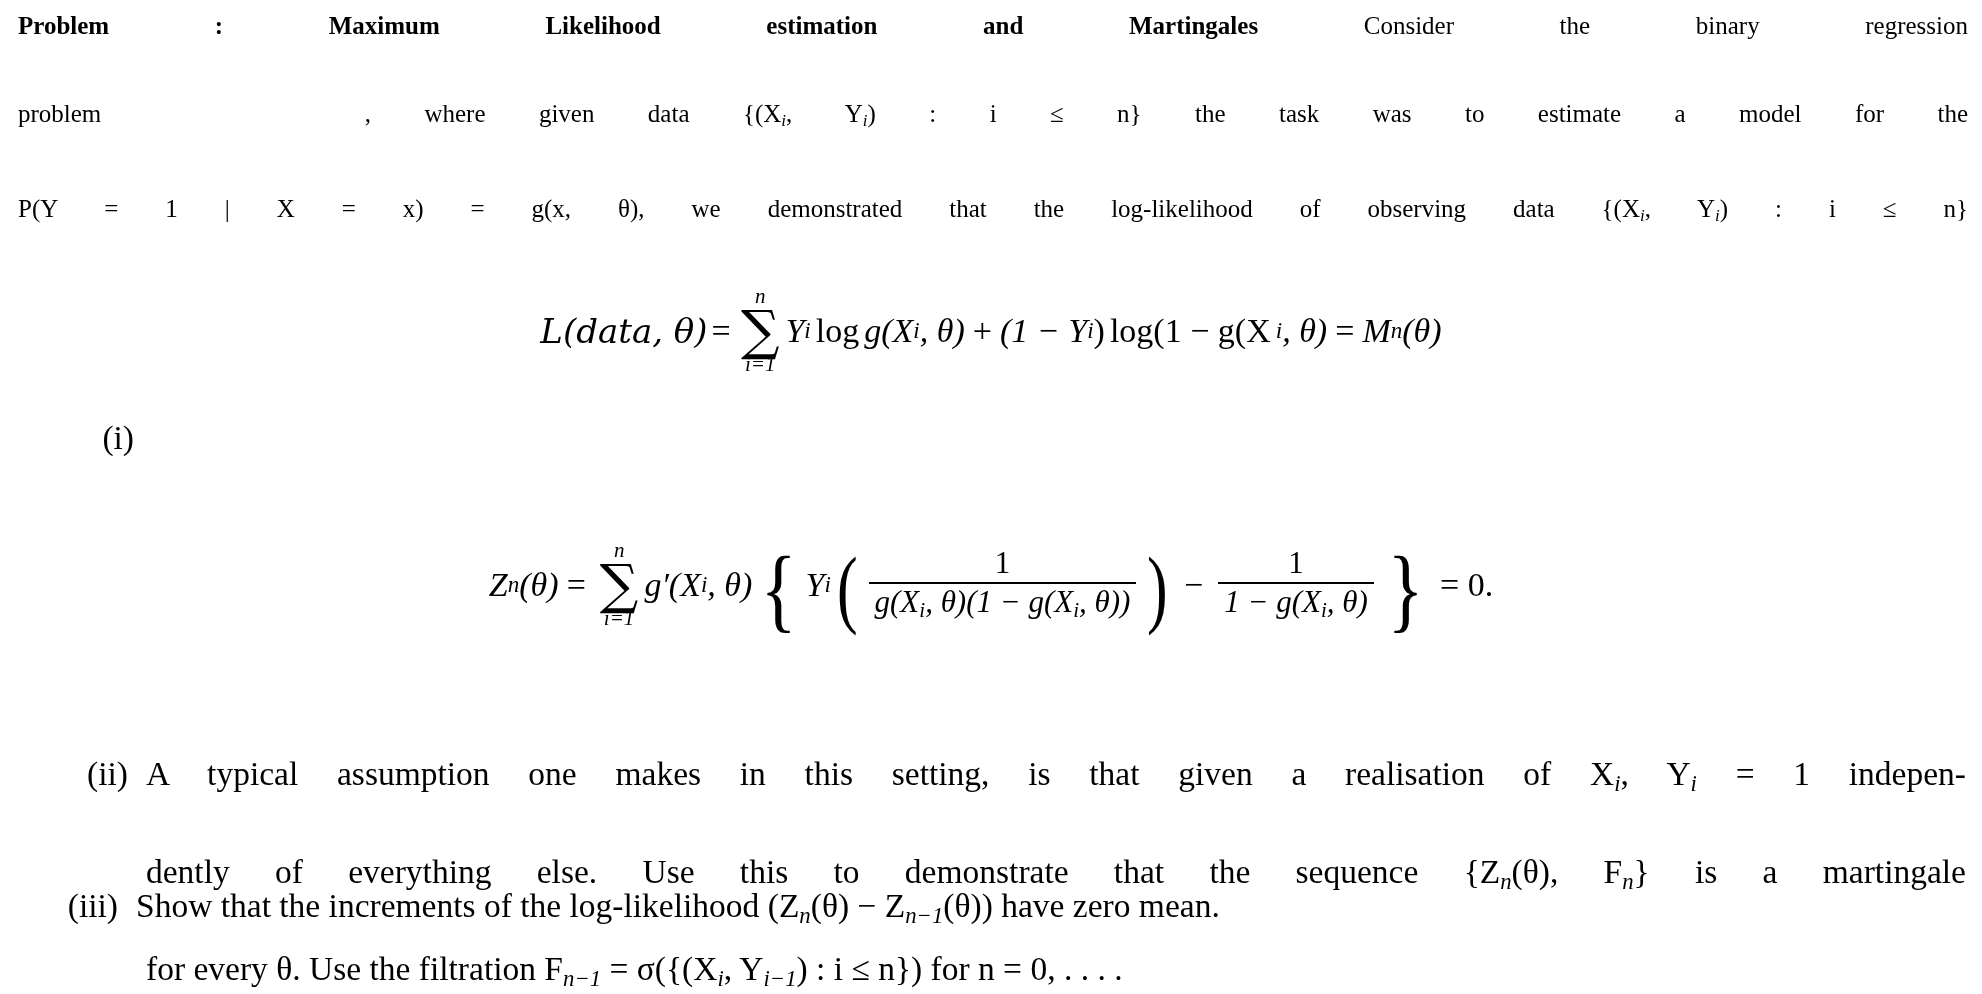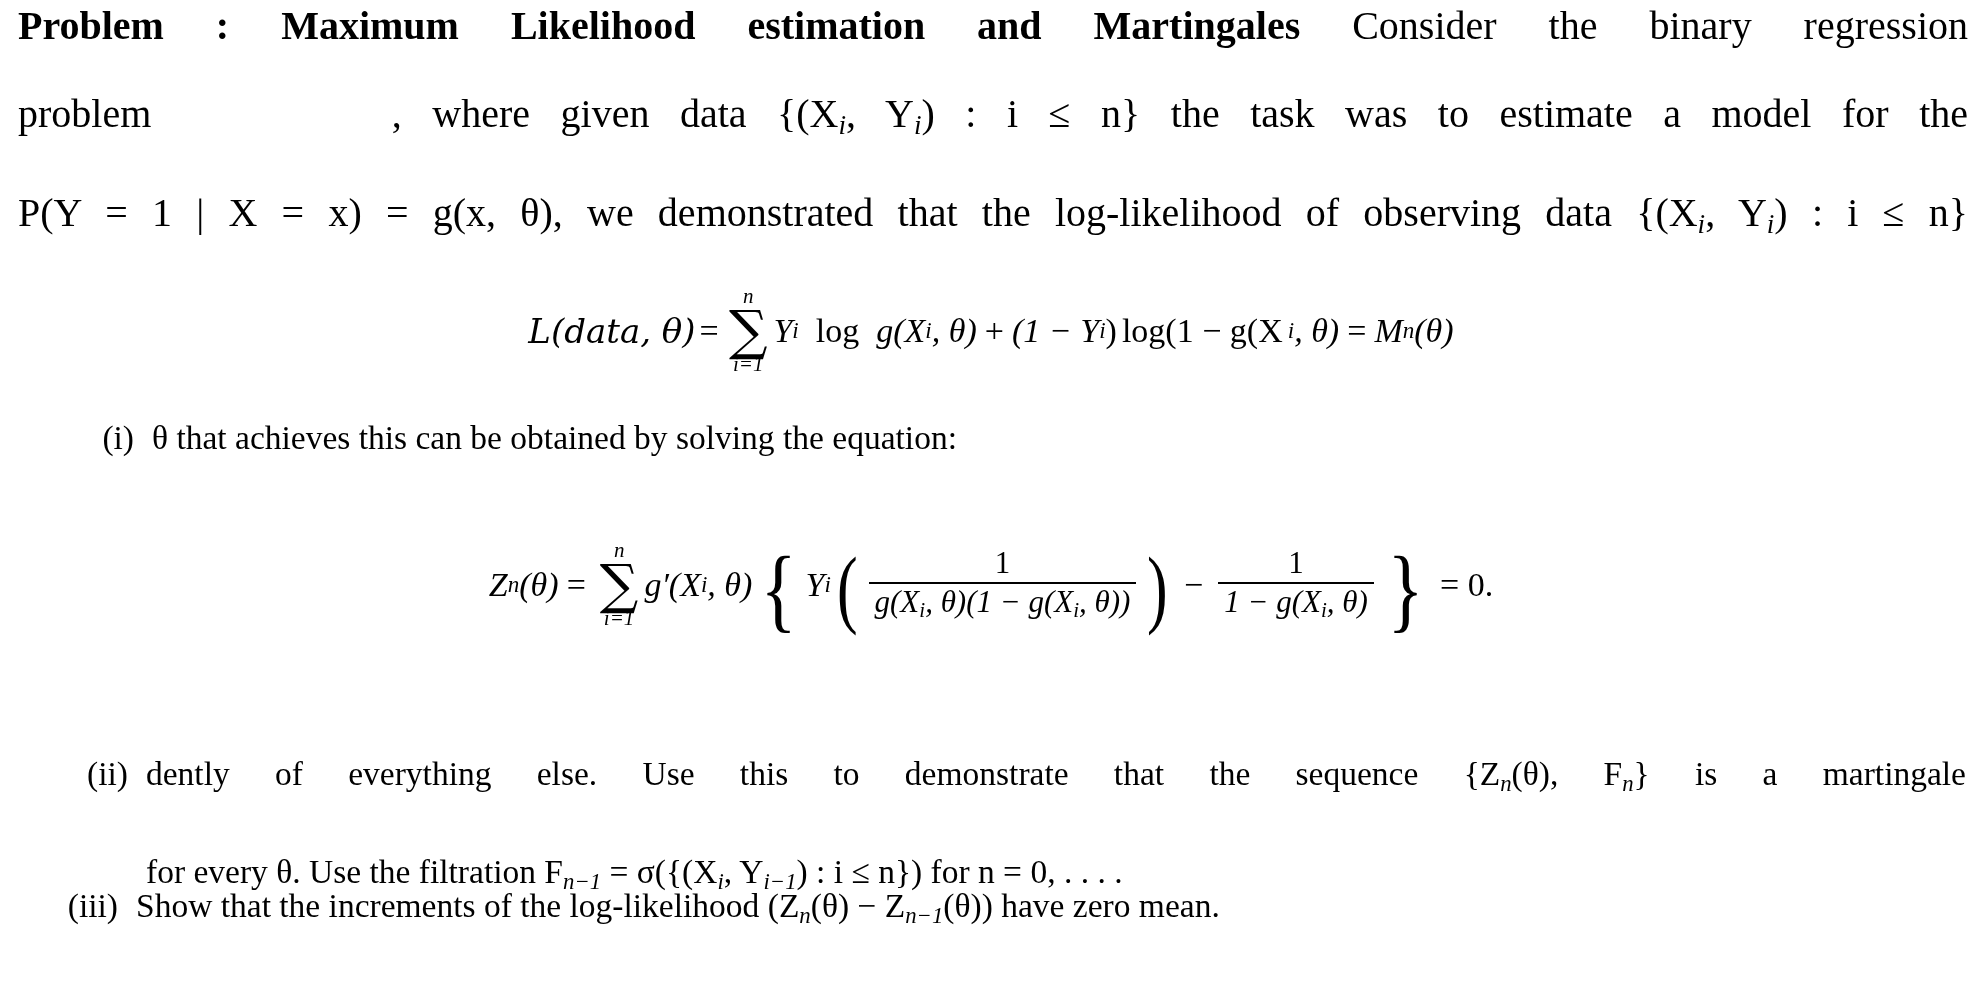--- a/index.html
+++ b/index.html
@@ -19,21 +19,21 @@
     width: 1982px;
     height: 994px;
     padding: 0;
     box-sizing: border-box;
   }
   .body-text {
     position: absolute;
     left: 18px;
     top: 4px;
     width: 1950px;
-    font-size: 40px;
+    font-size: 25px;
     line-height: 44px;
     text-align: justify;
     text-justify: inter-word;
   }
   b.hd { font-weight: bold; }
 
   
   .m  { font-family: "Liberation Serif", "DejaVu Serif", serif; font-style: italic; }
   .mr { font-family: "Liberation Serif", "DejaVu Serif", serif; font-style: normal; }
   sub, sup {
@@ -183,42 +183,41 @@
     <span class="eq-row">
       <span class="cal">L(data, θ)</span>
       <span class="op">=</span>
       <span class="sum">
         <span class="lim top">n</span>
         <span class="sig">∑</span>
         <span class="lim bot">i=1</span>
       </span>
       <span class="m">Y</span>
         <sub>i</sub>
-      <span class="mr" style="margin:0 17px">log</span>
+      <span class="mr" style="margin:0 5px">log</span>
       <span class="m">g(X</span>
         <sub>i</sub>
         <span class="m">, θ)</span>
       <span class="op" style="padding:0 8px">+</span>
       <span class="m">(1 − Y</span>
         <sub>i</sub>
         <span class="mr">)</span>
       <span class="mr" style="margin:15px 5px">log(1 − g(X</span>
         <sub>i</sub>
         <span class="m">, θ)</span>
       <span class="op" style="padding:0 8px">=</span>
       <span class="m">M</span>
         <sub>n</sub>
         <span class="m">(θ)</span>
     </span>
   </div>
 
   <div class="enum-item" style="top:416px; left:66px; width:1900px">
     <div class="enum-label">(i)</div>
     <div class="enum-body">
-      <div class="lastline">θ that achieves this can be obtained by solving the equation:</div>
     </div>
   </div>
 
   <div class="display" style="top:540px">
     <span class="eq-row">
       <span class="m">Z</span>
         <sub>n</sub>
         <span class="m">(θ)</span>
       <span class="op" style="padding:0 8px">=</span>
       <span class="sum">
@@ -247,20 +246,23 @@
       </span>
       <span class="bigbrace">}</span>
       <span class="mr" style="padding-left:8px">= 0.</span>
     </span>
   </div>
 
   <div class="enum-item" style="top:752px; left:60px; width:1906px">
     <div class="enum-label">(ii)</div>
     <div class="enum-body">
       <div class="jline">
+        <span>A typical assumption one makes in this setting, is that given a realisation of X</span><sub>i</sub><span>, Y</span><sub>i</sub><span> = 1 indepen-</span>
+      </div>
+      <div class="jline">
         <span>dently of everything else.  Use this to demonstrate that the sequence {Z</span><sub>n</sub><span>(θ), F</span><sub>n</sub><span>} is a martingale</span>
       </div>
       <div class="lastline">
         <span>for every θ.  Use the filtration F</span><sub>n−1</sub><span> = σ({(X</span><sub>i</sub><span>, Y</span><sub>i−1</sub><span>) : i ≤ n}) for n = 0, . . . .</span>
       </div>
     </div>
   </div>
 
   <div class="enum-item" style="top:884px; left:50px; width:1916px">
     <div class="enum-label">(iii)</div>

